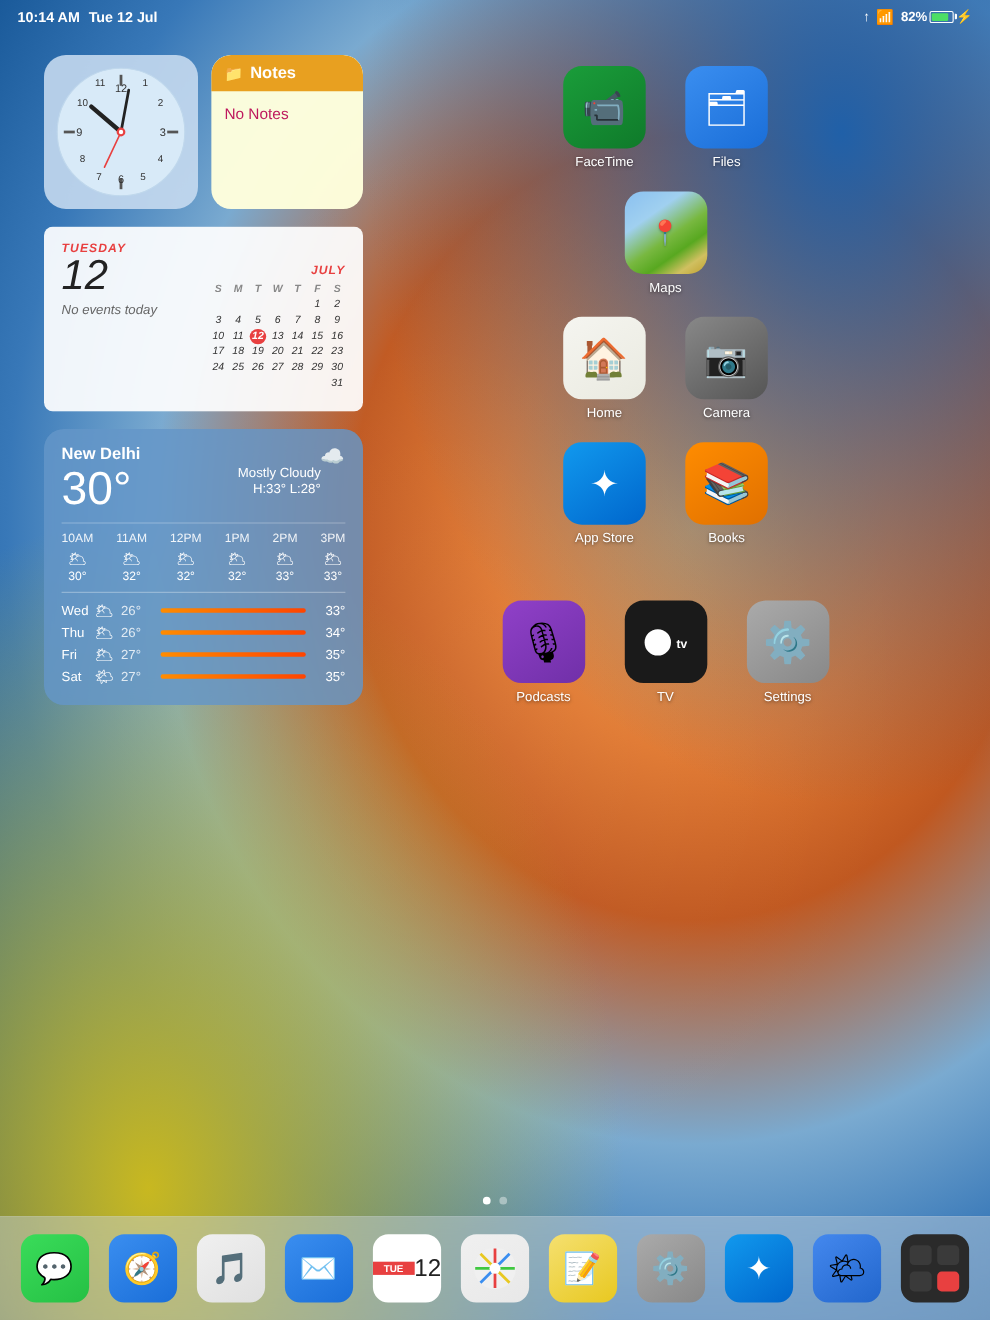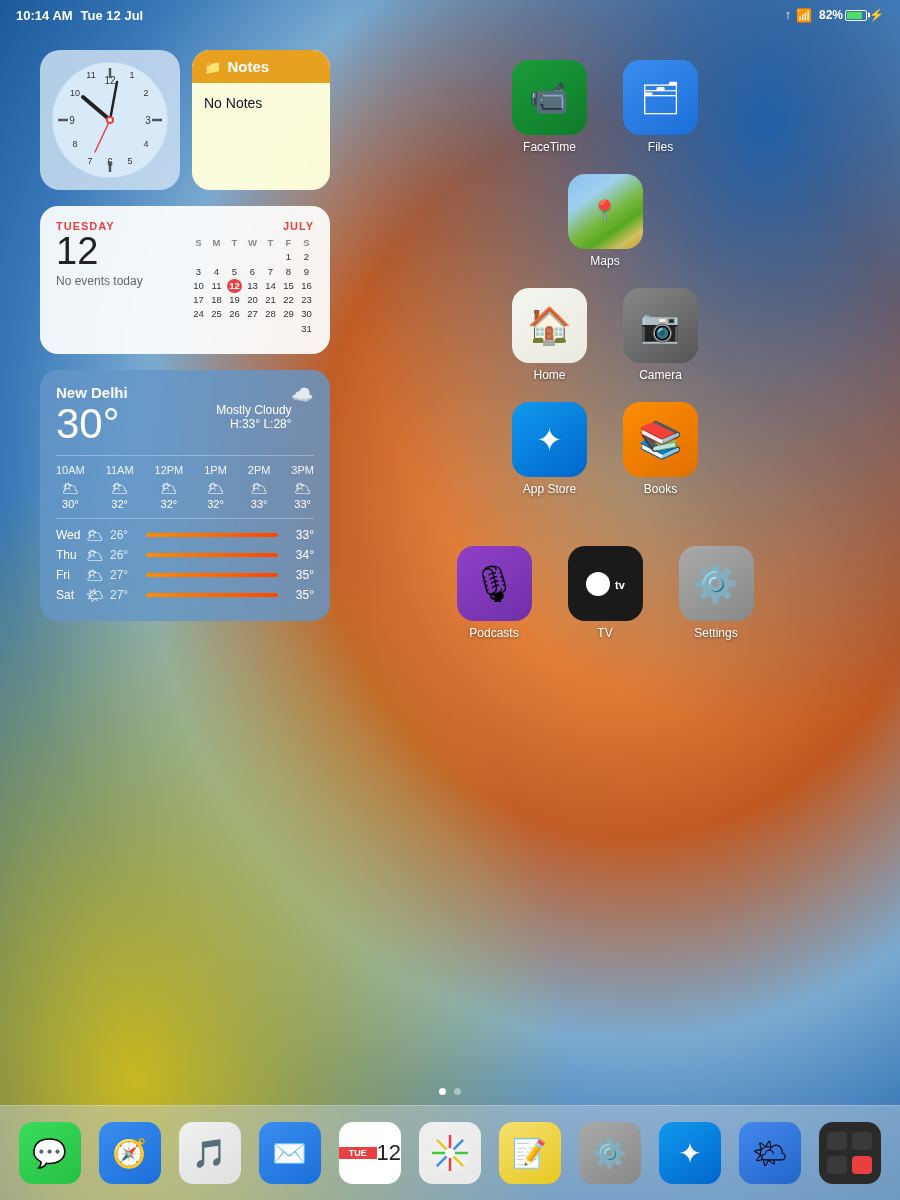--- a/index.html
+++ b/index.html
@@ -130,30 +130,31 @@
       border-radius: 18px 18px 0 0;
     }
     .notes-title {
       color: white;
       font-size: 15px;
       font-weight: 600;
     }
     .notes-folder-icon { color: white; font-size: 14px; }
     .notes-body {
       padding: 12px;
-      color: #0f172a;
+      color: #be185d;
       font-size: 14px;
     }
 
     
     .calendar-widget {
       background: rgba(255, 255, 255, 0.92);
-      border-radius: 18px;
+      border-radius: 8px;
       padding: 14px 16px;
       backdrop-filter: blur(10px);
+      font-style: italic;
     }
     .cal-header {
       display: flex;
       justify-content: space-between;
       align-items: flex-start;
       margin-bottom: 4px;
     }
     .cal-day-name {
       color: #e84040;
       font-size: 11px;
@@ -164,21 +165,21 @@
       color: #222;
       font-size: 38px;
       font-weight: 300;
       line-height: 1;
       margin-bottom: 4px;
     }
     .cal-no-events {
       color: #666;
       font-size: 12px;
     }
-    .cal-month-section { text-align: right; }
+    .cal-month-section { text-align: right; margin-top: 20px; }
     .cal-month-name {
       color: #e84040;
       font-size: 11px;
       font-weight: 700;
       letter-spacing: 1px;
       margin-bottom: 4px;
     }
     .cal-grid {
       font-size: 9.5px;
       color: #333;

